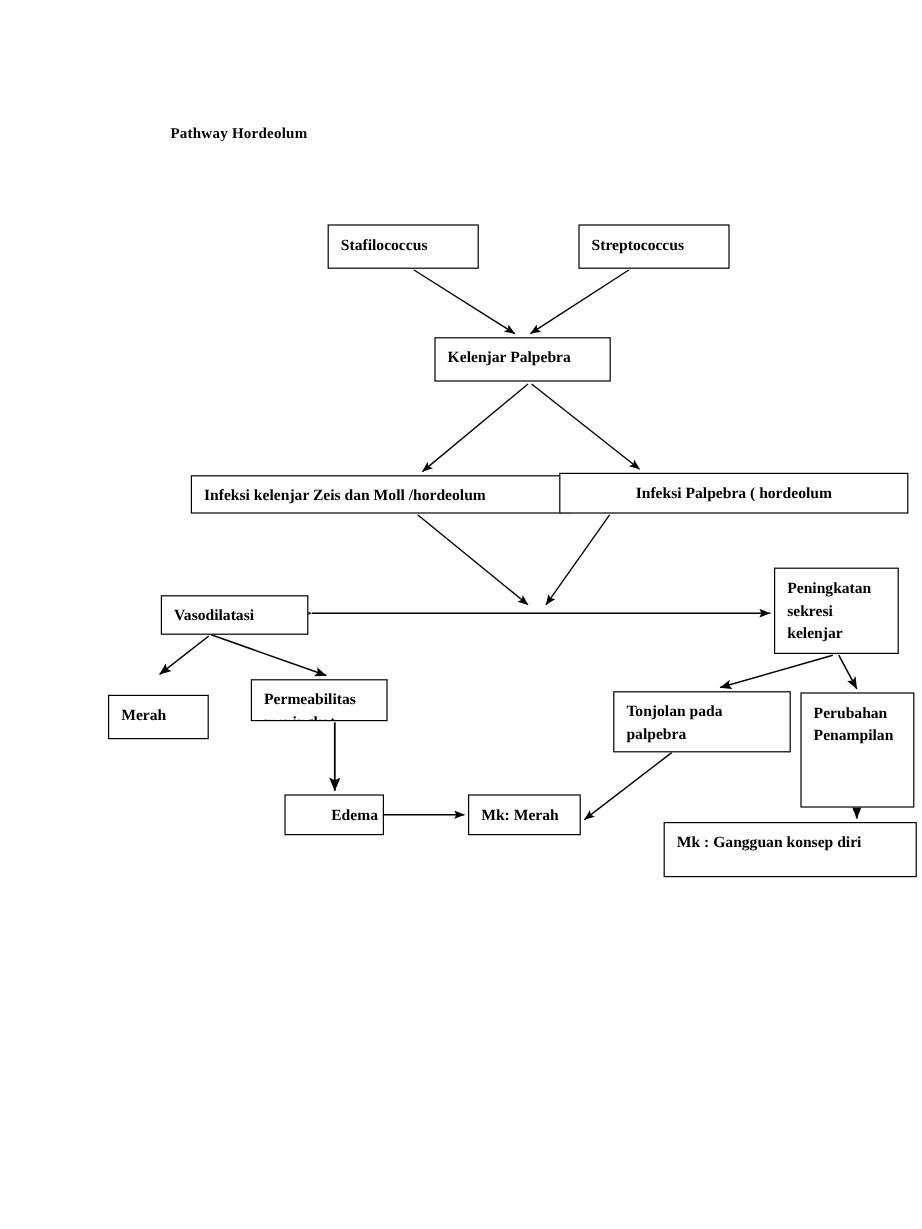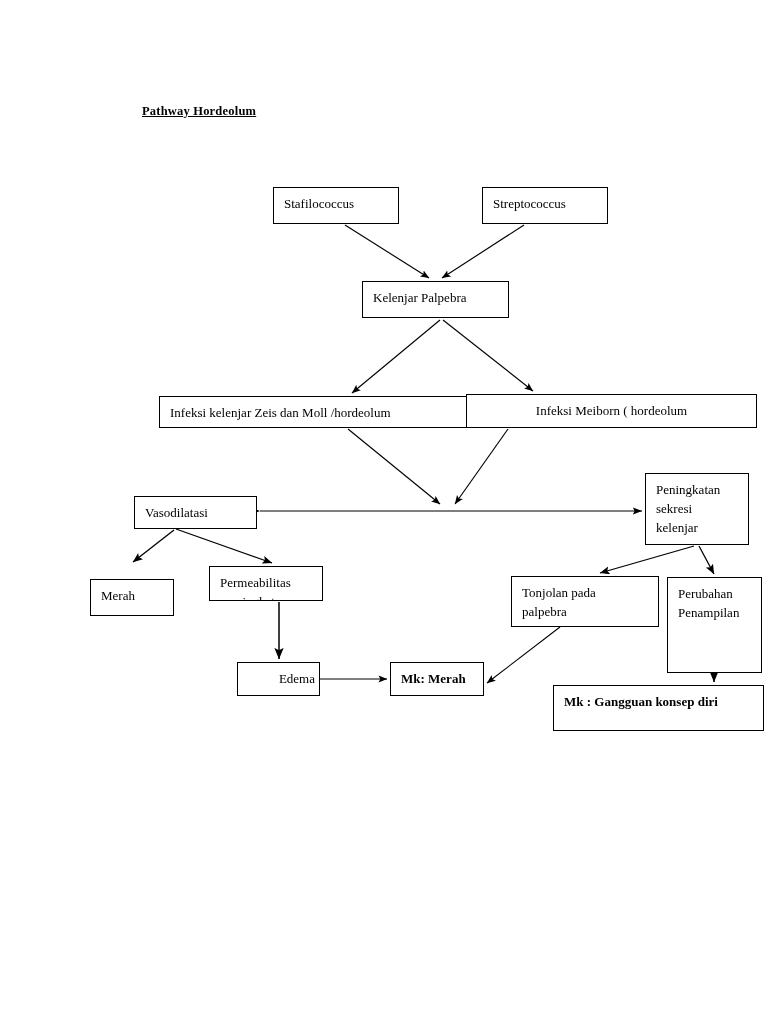--- a/index.html
+++ b/index.html
@@ -22,31 +22,31 @@
     height: 1024px;
   }
   #title {
     position: absolute;
     left: 142px;
     top: 104px;
     font-size: 12.5px;
     font-weight: bold;
     letter-spacing: 0.2px;
     white-space: nowrap;
-    text-decoration: underline;
   }
   .node {
     position: absolute;
     box-sizing: border-box;
     border: 1px solid #000000;
     background: #ffffff;
     font-size: 13px;
     line-height: 19px;
     z-index: 3;
     overflow: hidden;
+    font-weight: bold;
   }
   .node .txt {
     position: absolute;
     left: 10px;
     top: 6px;
     right: 4px;
     white-space: pre-line;
   }
   .node.center .txt {
     left: 0;
@@ -128,21 +128,21 @@
       <div class="node" style="left: 482px; top: 187px; width: 126px; height: 37px;">
         <div class="txt">Streptococcus</div>
       </div>
       <div class="node" style="left: 362px; top: 281px; width: 147px; height: 37px;">
         <div class="txt">Kelenjar Palpebra</div>
       </div>
       <div class="node" style="left: 135px; top: 396px; width: 317px; height: 32px; margin-left: 24px;">
         <div class="txt">Infeksi kelenjar Zeis dan Moll /hordeolum</div>
       </div>
       <div class="node center" style="left: 466px; top: 394px; width: 291px; height: 34px;">
-        <div class="txt">Infeksi Meiborn ( hordeolum</div>
+        <div class="txt">Infeksi Palpebra ( hordeolum</div>
       </div>
       <div class="node" style="left: 134px; top: 496px; width: 123px; height: 33px;">
         <div class="txt">Vasodilatasi</div>
       </div>
       <div class="node" style="left: 645px; top: 473px; width: 104px; height: 72px;">
         <div class="txt">Peningkatan
 sekresi
 kelenjar</div>
       </div>
       <div class="node" style="left: 90px; top: 579px; width: 84px; height: 37px;">

